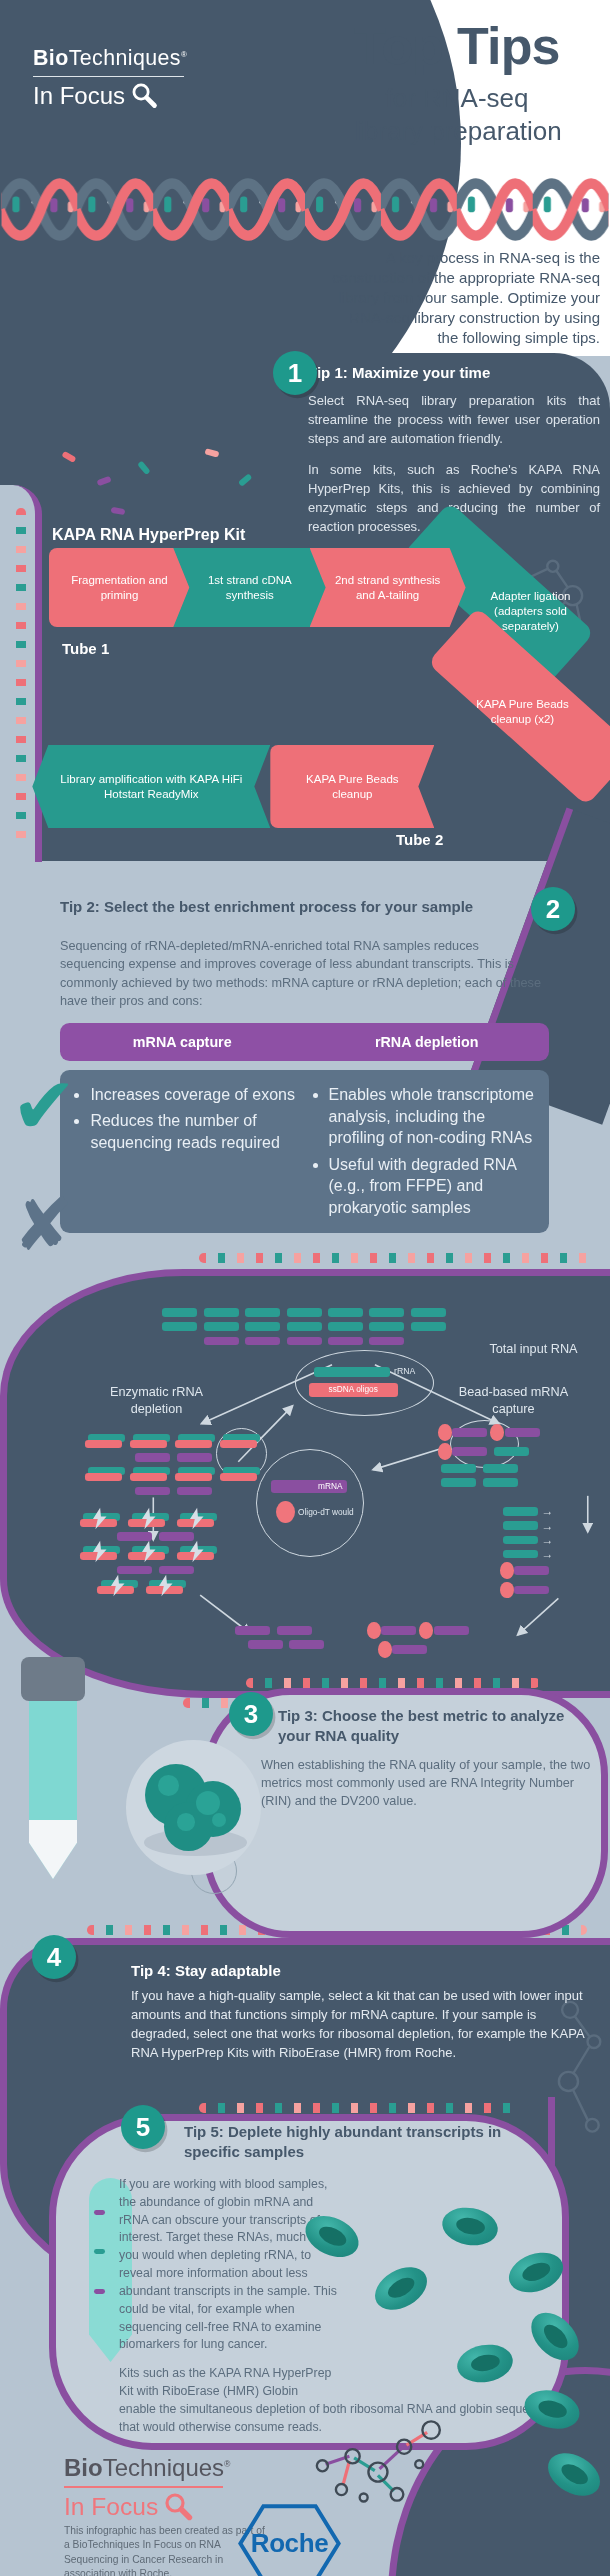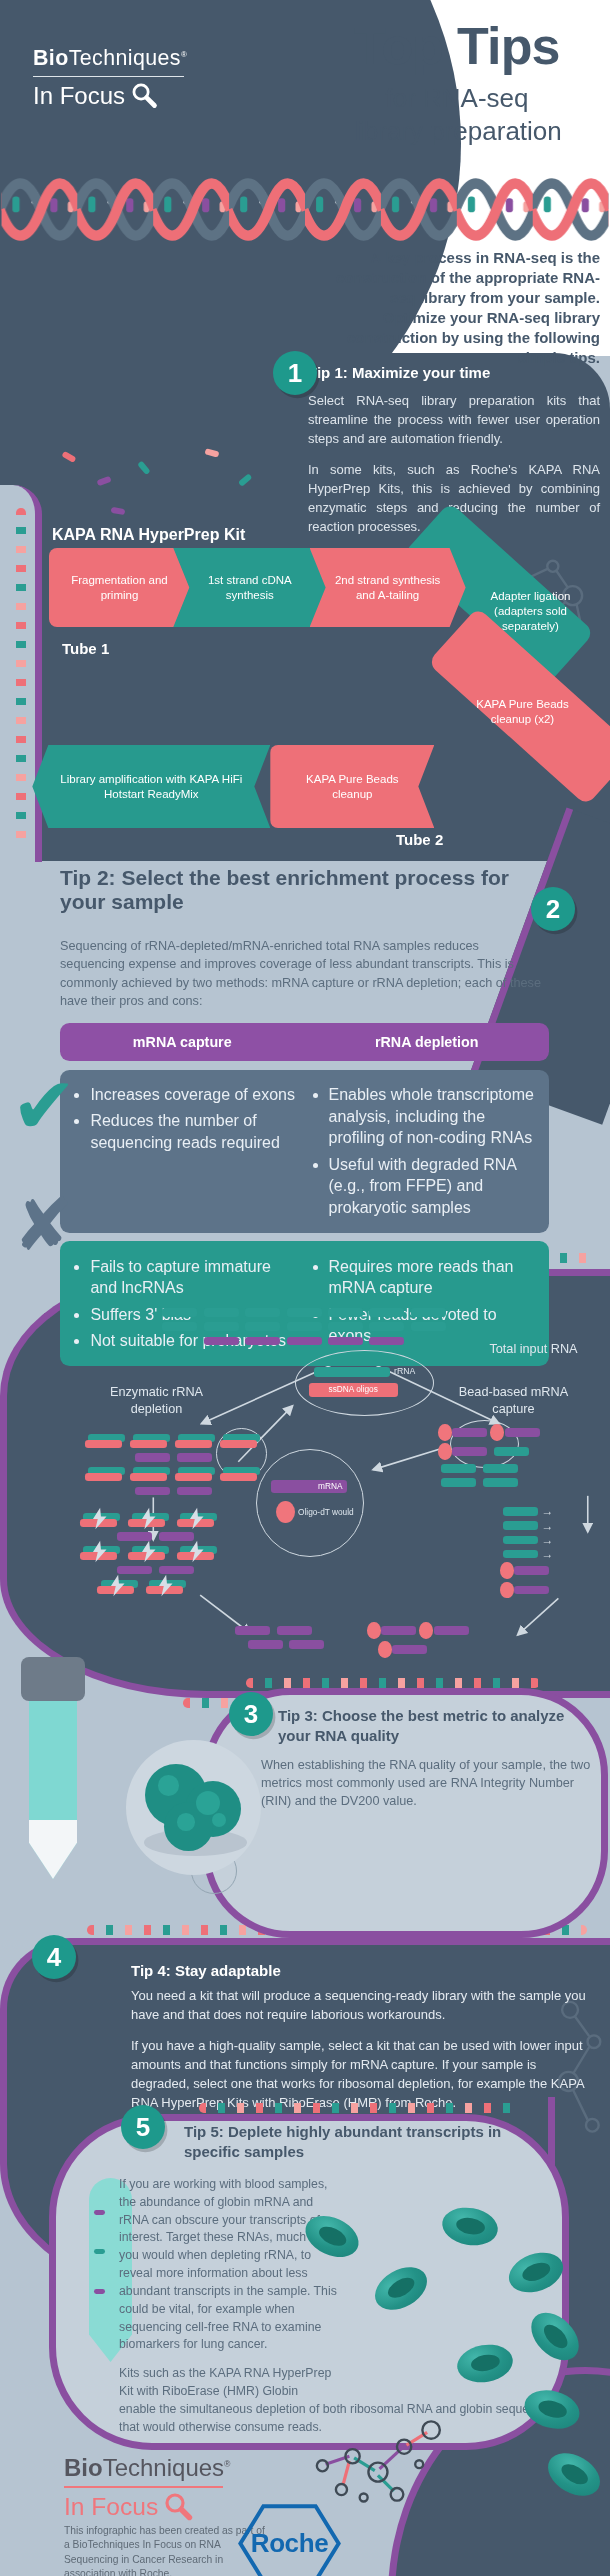--- a/index.html
+++ b/index.html
@@ -30,21 +30,21 @@
   #logo{left:33px;top:46px;z-index:4;color:#fff}
   #logo .l1{font-size:21.4px;letter-spacing:0.4px}
   #logo .l1 b{font-weight:bold}
   #logo sup{font-size:8px}
   #logo .rule{width:151px;height:1.6px;background:#dfe5ea;margin:4.8px 0 3.2px}
   #logo .l2{font-size:24px;font-weight:300;display:flex;align-items:center;gap:4.8px}
   #title-block{left:318px;top:16px;width:278px;text-align:center;z-index:3;color:#46586b}
   #title-block .t{font-size:52px;font-weight:800;letter-spacing:-0.8px}
   #title-block .s{font-size:26px;font-weight:400;width:214px;margin:6.4px auto 0;line-height:1.25}
   #intro{left:330px;top:248px;width:270px;text-align:right;z-index:3;
-    font-size:15px;font-weight:bold;color:#46586b;line-height:1.33}
+    font-size:15px;font-weight:normal;color:#46586b;line-height:1.33}
   .mini{position:absolute;width:14.3px;height:5.6px;border-radius:3.2px;z-index:2}
   
   .badge{position:absolute;width:44px;height:44px;border-radius:50%;background:#1e998c;color:#fff;
     display:flex;align-items:center;justify-content:center;font-size:26px;font-weight:bold;
     box-shadow:2.4px 3.2px 0 rgba(0,0,0,.18);z-index:9}
   
   #tip1-text{left:308px;top:364px;width:292px;z-index:3;color:#dde4eb}
   #tip1-text h2{margin:0 0 11px;font-size:15px;color:#fff}
   #tip1-text p{margin:0 0 12.7px;font-size:13px;line-height:1.45;text-align:justify}
   #kit-heading{left:52px;top:526px;z-index:3;color:#fff;font-size:16px;font-weight:bold}
@@ -54,21 +54,21 @@
   .coral{background:#ee7078}.teal{background:#279a8e}
   .tip-right-first{clip-path:polygon(0 0,calc(100% - 16px) 0,100% 50%,calc(100% - 16px) 100%,0 100%);border-radius:8px 0 0 8px}
   .tip-right-mid{clip-path:polygon(0 0,calc(100% - 16px) 0,100% 50%,calc(100% - 16px) 100%,0 100%,16px 50%);margin-left:-16.7px}
   .tip-left-end{clip-path:polygon(0 0,100% 0,calc(100% - 16px) 50%,100% 100%,0 100%);border-radius:8px 0 0 8px}
   .tip-left-mid{clip-path:polygon(16px 0,100% 0,calc(100% - 16px) 50%,100% 100%,16px 100%,0 50%);margin-left:-16.7px}
   .diag{position:absolute;border-radius:11px;z-index:3}
   .diag-label{position:absolute;z-index:5;color:#fff;font-size:11.5px;line-height:1.3;text-align:center}
   .tube-label{position:absolute;z-index:5;color:#fff;font-size:15px;font-weight:bold}
   .mol{position:absolute;opacity:.55;z-index:2}
   
-  #tip2-title{left:60px;top:866px;width:461px;z-index:5;font-size:21px;font-weight:bold;color:#46586b}
+  #tip2-title{left:60px;top:898px;width:461px;z-index:5;font-size:15px;font-weight:bold;color:#46586b}
   #tip2-body{left:60px;top:937px;width:486px;z-index:5;font-size:12.7px;line-height:1.45;color:#5b6d7e}
   #enrich-table{left:60px;top:1023px;width:489px;z-index:5}
   #enrich-table .hd{display:flex;background:#8e50a5;border-radius:9.5px;height:38px;align-items:center}
   #enrich-table .hd div{width:50%;text-align:center;color:#fff;font-weight:bold;font-size:14.3px}
   .trow{display:flex;border-radius:9.5px;margin-top:8.7px;padding:9.5px 6.4px;box-sizing:border-box}
   .trow.pros{background:#5d7389}
   .trow.cons{background:#279a8e}
   .trow ul{width:50%;margin:0;padding:0 8px 0 24px;box-sizing:border-box;color:#e9eff5;font-size:16px;line-height:1.35}
   .trow li{margin:4.8px 0}
   #check-mark{left:11px;top:1066px;z-index:6;font-size:79px;color:#2a9d92;font-weight:bold;line-height:1}
@@ -231,31 +231,20 @@
     <div>rRNA depletion</div>
   </div>
   <div class="trow pros">
     <ul>
         <li>Increases coverage of exons</li>
         <li>Reduces the number of sequencing reads required</li>
       </ul>
     <ul>
         <li>Enables whole transcriptome analysis, including the profiling of non-coding RNAs</li>
         <li>Useful with degraded RNA (e.g., from FFPE) and prokaryotic samples</li>
-      </ul>
-  </div>
-  <div class="trow cons">
-    <ul>
-        <li>Fails to capture immature and lncRNAs</li>
-        <li>Suffers 3' bias</li>
-        <li>Not suitable for prokaryotes</li>
-      </ul>
-    <ul>
-        <li>Requires more reads than mRNA capture</li>
-        <li>Fewer reads devoted to exons</li>
       </ul>
   </div>
 </div>
 <div class="abs" id="check-mark">✔</div>
 <div class="abs" id="x-mark">✘</div>
 
 <div class="ticks" style="left:199px;top:1253px;width:397px"></div>
 <div class="abs" id="diagram-blob"></div>
 <div class="ticks" style="left:183px;top:1698px;width:342px"></div>
 <svg class="abs" style="left:0;top:1271px;z-index:4" width="610" height="433" viewBox="0 0 768 545">
@@ -381,21 +370,20 @@
   <i class="tspot" style="left:70px;top:51px;width:24px;height:24px"></i>
   <i class="tspot" style="left:51px;top:73px;width:17.5px;height:17.5px"></i>
   <i class="tspot" style="left:86px;top:73px;width:14.3px;height:14.3px"></i>
 </div>
 
 <div class="ticks" style="left:87px;top:1925px;width:500px"></div>
 <div class="abs" id="tip4-dark"></div>
 <div class="badge" style="left:32px;top:1935px">4</div>
 <div class="abs" id="tip4-text">
   <h2>Tip 4: Stay adaptable</h2>
-  <p>You need a kit that will produce a sequencing-ready library with the sample you have and that does not require laborious workarounds.</p>
   <p>If you have a high-quality sample, select a kit that can be used with lower input amounts and that functions simply for mRNA capture.  If your sample is degraded, select one that works for ribosomal depletion, for example the KAPA RNA HyperPrep Kits with RiboErase (HMR) from Roche.</p>
 </div>
 <svg class="mol" style="left:546px;top:1986px" width="64" height="175" viewBox="0 0 80 220">
   <g stroke="#6b7d8e" fill="none" stroke-width="3">
     <circle cx="30" cy="30" r="10"></circle>
       <circle cx="60" cy="70" r="8"></circle>
       <circle cx="28" cy="120" r="12"></circle>
       <circle cx="58" cy="175" r="8"></circle>
     <path d="M36 38 L54 63 M54 77 L34 110 M34 131 L52 168"></path>
   </g>

